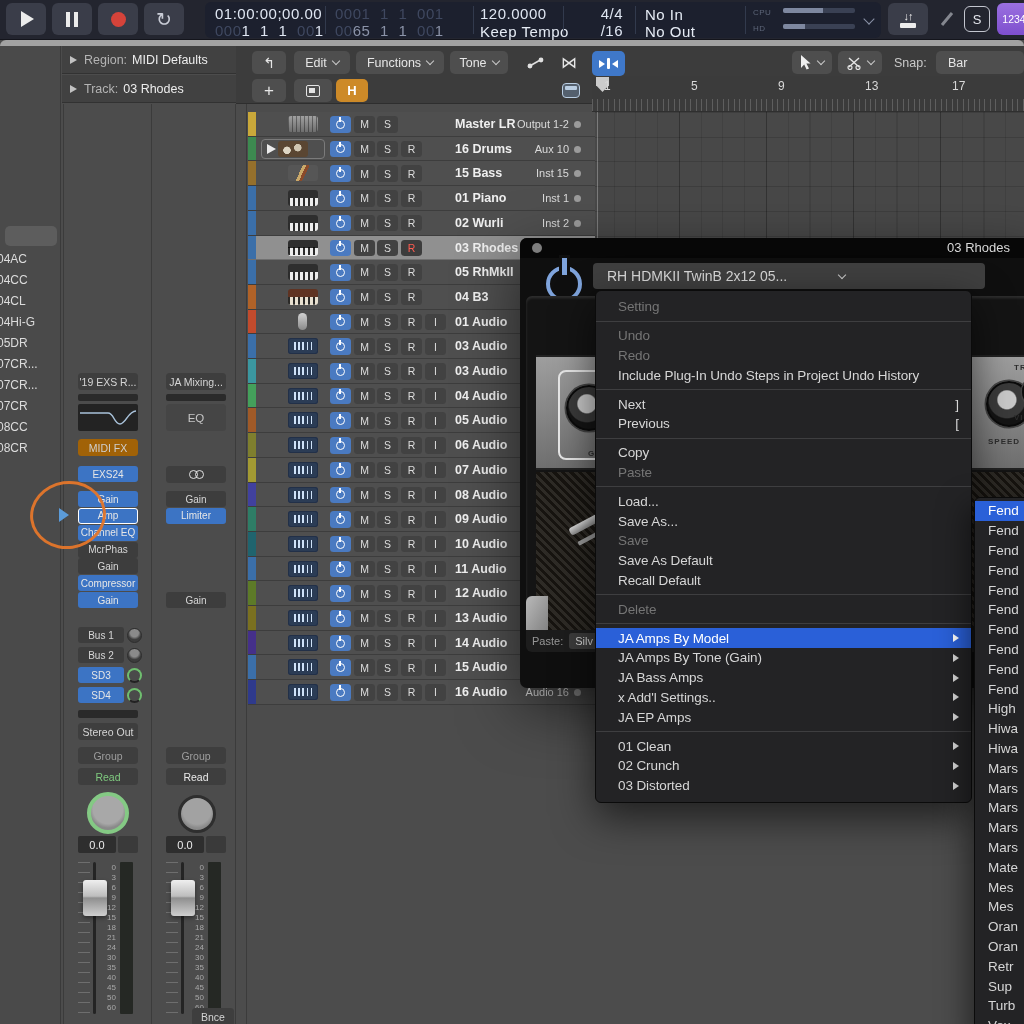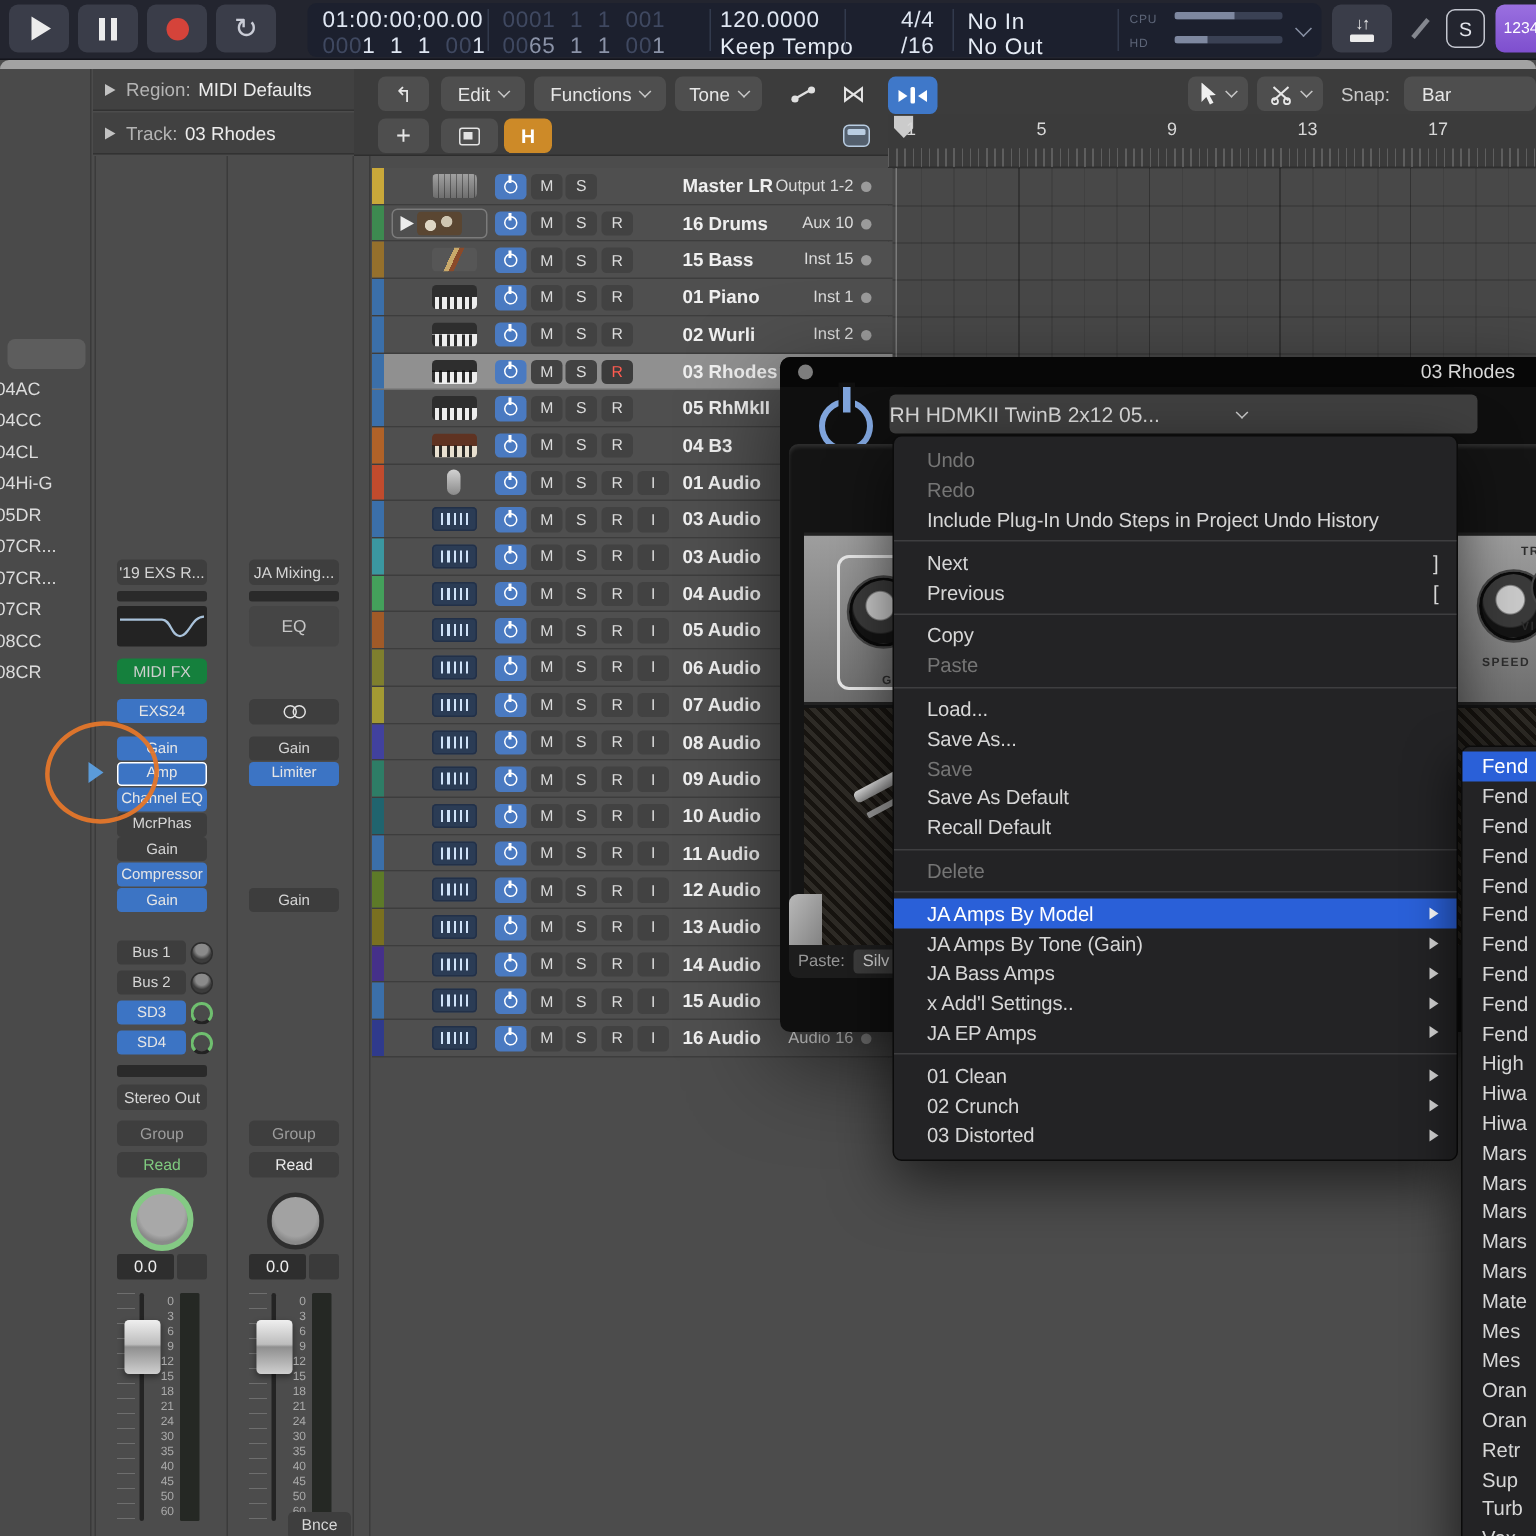--- a/index.html
+++ b/index.html
@@ -117,21 +117,21 @@
   .tgroup{position:absolute;left:13px;top:2px;width:64px;height:20px;border:1px solid #7b7b7b;border-radius:4px;}
   .tplay{position:absolute;left:19px;top:7px;width:0;height:0;border-left:9px solid #ececec;border-top:5.5px solid transparent;border-bottom:5.5px solid transparent;}
 
   
   #plugin{position:absolute;left:520px;top:238px;width:520px;height:450px;background:#0f0f0f;border-radius:7px;z-index:5;box-shadow:0 20px 60px rgba(0,0,0,.55);}
   #plg-title{position:absolute;left:0;top:0;right:0;height:20px;background:#070707;border-radius:7px 7px 0 0;}
   #plg-dot{position:absolute;left:12px;top:5px;width:10px;height:10px;border-radius:50%;background:#7d7d7d;}
   #plg-name{position:absolute;right:30px;top:2px;font-size:13px;color:#d8d8d8;}
   .bigpwr{position:absolute;left:26px;top:28px;width:36px;height:36px;border:4.5px solid #7fa4dc;border-radius:50%;}
   .bigpwr::after{content:"";position:absolute;left:12px;top:-12px;width:5px;height:17px;background:#7fa4dc;box-shadow:0 0 0 3px #0f0f0f;}
-  #preset{position:absolute;left:73px;top:25px;width:392px;height:26px;background:#3f3f3f;border-radius:4px;color:#d8d8d8;font-size:14px;display:flex;align-items:center;padding:0 0;}
+  #preset{position:absolute;left:73px;top:25px;width:392px;height:26px;background:#3f3f3f;border-radius:4px;color:#d8d8d8;font-size:14px;display:flex;align-items:center;padding:0 14px;}
   #preset .chev{margin-left:52px;}
   #amp{position:absolute;left:6px;top:58px;right:-16px;height:334px;background:#141414;border-radius:6px 6px 0 0;box-shadow:inset 0 2px 3px rgba(255,255,255,.12);}
   #amp-panel{position:absolute;left:10px;top:59px;right:0;height:115px;background:linear-gradient(#9e9e9e,#6f6f6f);border-top:2px solid #222;border-bottom:2px solid #222;}
   #amp-grille{position:absolute;left:10px;top:176px;right:0;height:158px;background:repeating-linear-gradient(45deg,#2e2b26 0 3px,#171410 3px 6px),repeating-linear-gradient(-45deg,rgba(130,118,98,.22) 0 2px,transparent 2px 5px),#1a1713;}
   .glogo{position:absolute;left:30px;top:40px;width:70px;height:8px;background:linear-gradient(#dadada,#8a8a8a);transform:rotate(-28deg);border-radius:3px;box-shadow:0 14px 0 -2px #9a9a9a;}
   .wbracket{position:absolute;left:22px;top:13px;width:62px;height:90px;border:2px solid #e8e8e8;border-radius:8px;}
   .knob{position:absolute;border-radius:50%;background:radial-gradient(circle at 45% 40%,#c9c9c9 0 26%,#3a3a3a 30% 52%,#141414 56%);border:2px solid #0a0a0a;box-shadow:0 0 0 1.5px #444;}
   .amplab{position:absolute;font-size:8px;font-weight:bold;color:#2d2d2d;letter-spacing:1px;}
   #amp-corner{position:absolute;left:0px;top:300px;width:22px;height:44px;background:linear-gradient(120deg,#b9b9b9,#7b7b7b);border-radius:6px 0 0 6px;}
   #modelbar{position:absolute;left:6px;top:392px;right:-16px;height:22px;background:#1d1d1d;display:flex;align-items:center;border-radius:0 0 6px 6px;}
@@ -254,21 +254,21 @@
 
   <div id="strips">
 
     <div class="btnflat" style="left:78px;top:373px;width:60px;height:17px">'19 EXS R...</div>
     <div class="gmeter" style="left:78px;top:394px;width:60px;height:7px"></div>
     <div class="eqthumb" style="left:78px;top:404px;width:60px;height:27px">
       <svg width="60" height="27" viewBox="0 0 60 27">
           <path d="M2 9 H30 C36 9 36 20 42 20 C48 20 50 7 58 7" stroke="#a9c2da" stroke-width="1.5" fill="none"></path>
         </svg>
     </div>
-    <div class="btnflat" style="left:78px;top:439px;width:60px;height:17px;background:#15803d;color:#cfcfcf">MIDI FX</div>
+    <div class="btnflat" style="left:78px;top:439px;width:60px;height:17px;background:#a16207;color:#cfcfcf">MIDI FX</div>
     <div class="slot on" style="left:78px;top:466px;width:60px">EXS24</div>
     <div id="s1slots">
         <div class="slot on" style="left: 78px; width: 60px; top: 491px;">Gain</div>
         <div class="slot selected" style="left: 78px; width: 60px; top: 507.85px;">Amp</div>
         <div class="slot on" style="left: 78px; width: 60px; top: 524.7px;">Channel EQ</div>
         <div class="slot off" style="left: 78px; width: 60px; top: 541.55px;">McrPhas</div>
         <div class="slot off" style="left: 78px; width: 60px; top: 558.4px;">Gain</div>
         <div class="slot on" style="left: 78px; width: 60px; top: 575.25px;">Compressor</div>
         <div class="slot on" style="left: 78px; width: 60px; top: 592.1px;">Gain</div>
       </div>
@@ -751,20 +751,25 @@
         </div>
       <div id="amp-corner"></div>
     </div>
     <div id="modelbar">
       <span class="lab">Paste:</span>
       <span id="modeldd">Silv</span>
     </div>
   </div>
 
   <div id="ctx-menu">
+      <div class="msec">
+        <div class="mi dis">
+          <span>Setting</span>
+        </div>
+      </div>
       <div class="msec">
         <div class="mi dis">
           <span>Undo</span>
         </div>
         <div class="mi dis">
           <span>Redo</span>
         </div>
         <div class="mi">
           <span>Include Plug-In Undo Steps in Project Undo History</span>
         </div>

